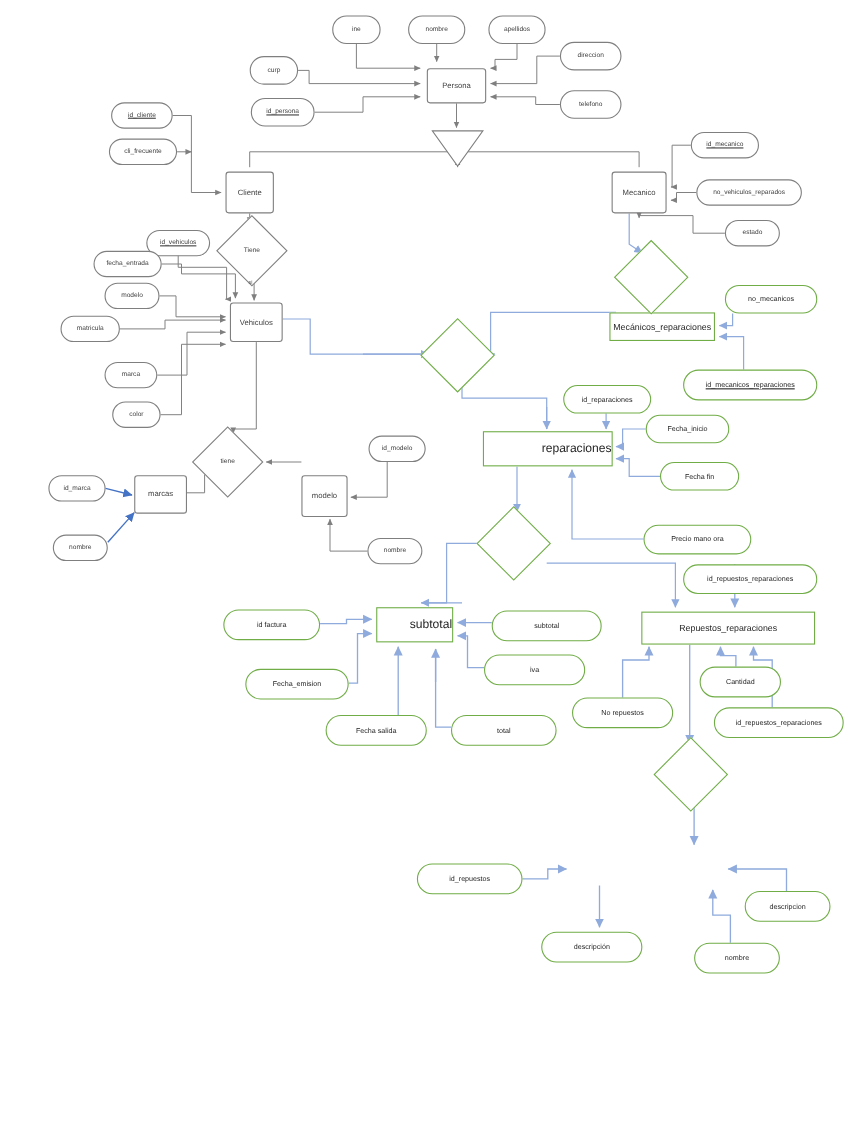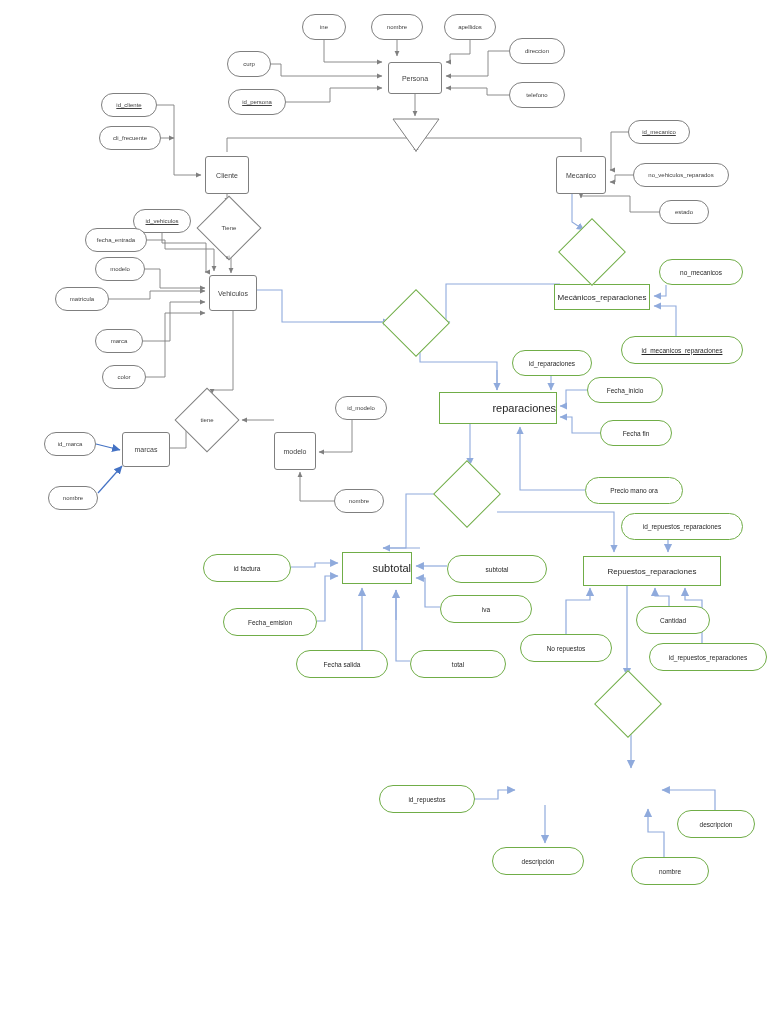--- a/index.html
+++ b/index.html
@@ -200,21 +200,21 @@
     </div>
 
   <div class="node ent-green big" style="left:439px;top:392px;width:118px;height:32px;">
     <span>reparaciones</span>
     </div>
 
   <div class="node ent-green big" style="left:342px;top:552px;width:70px;height:32px;">
     <span>subtotal</span>
     </div>
 
-  <div class="node ent-green mid" style="left:583px;top:556px;width:138px;height:30px;">
+  <div class="node ent-green mid" style="left:583px;top:556px;width:158px;height:30px;">
     <span>Repuestos_reparaciones</span>
     </div>
 
 
   <div class="diamond gray" style="left:206px;top:205px;width:46px;height:46px;">
     <div class="dshape"></div>
     <div class="dlabel">Tiene</div>
     </div>
 
   <div class="diamond gray" style="left:184px;top:397px;width:46px;height:46px;">

